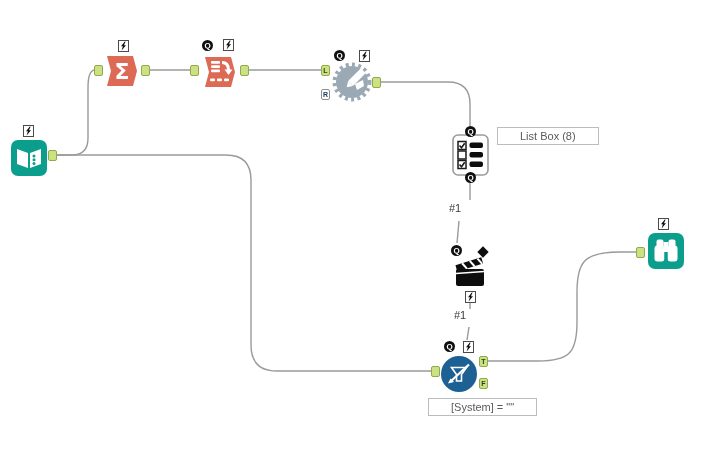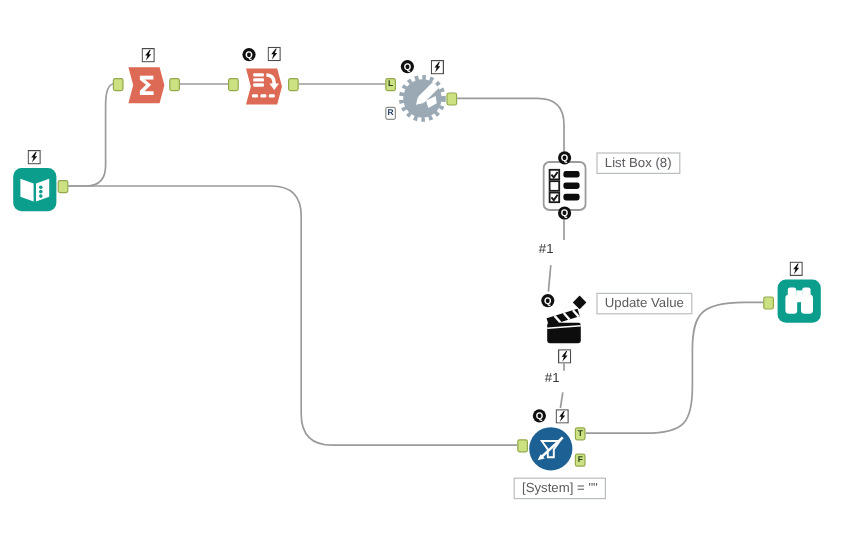--- a/index.html
+++ b/index.html
@@ -8,21 +8,21 @@
   .abs{position:absolute;}
   .badge-q{position:absolute;width:11px;height:11px;border-radius:50%;background:#101010;
            color:#fff;font-size:8px;font-weight:700;display:flex;align-items:center;
            justify-content:center;line-height:1;z-index:5;}
   .badge-bolt{position:absolute;width:11px;height:12px;z-index:5;}
   .anchor{position:absolute;width:9px;height:11px;background:#cce181;border:1px solid #93a94e;
           border-radius:2px;box-sizing:border-box;font-size:7px;font-weight:700;color:#27401c;
           display:flex;align-items:center;justify-content:center;line-height:1;z-index:4;}
   .anchor.unconnected{background:#fdfdfd;border-color:#8f8f8f;color:#1d3a63;}
   .ann-box{position:absolute;background:#fff;border:1px solid #b9bdc1;color:#595a5c;
-           font-size:11px;padding:2px 6px;white-space:nowrap;z-index:6;}
+           font-size:11px;padding:2px 22px;white-space:nowrap;z-index:6;}
   .conn-label{position:absolute;font-size:11px;color:#3a3a3a;z-index:6;}
   .tool{position:absolute;z-index:3;}
   svg{display:block;}
 </style>
 </head>
 <body>
 
 <div class="canvas">
 
   <svg class="abs" width="703" height="451" style="left:0;top:0;z-index:1">
@@ -152,21 +152,20 @@
       <line x1="4" y1="27.5" x2="32" y2="25.5" stroke="#ffffff" stroke-width="1.3"></line>
     </svg>
   </div>
   <div class="badge-q" style="left:451px;top:245px">Q</div>
   <div class="badge-bolt" style="left:465px;top:291px">
     <svg width="11" height="12" viewBox="0 0 11 12">
       <rect x="0.5" y="0.5" width="10" height="11" fill="#fff" stroke="#4a4a4a"></rect>
       <path d="M6.8,1.5 L3,6.3 H4.9 L3.6,10.5 L8,5.2 H6 L7.6,1.5 Z" fill="#111"></path>
     </svg>
   </div>
-  <div class="ann-box" style="left:497px;top:244px">Update Value</div>
 
   <div class="conn-label" style="left:454px;top:309px">#1</div>
 
   <div class="tool" style="left:440px;top:355px">
     <svg width="38" height="38" viewBox="0 0 38 38">
       <circle cx="19" cy="19" r="18" fill="#1d6093"></circle>
       <path d="M11.5,12.5 H26.5 L21.5,19.5 V26 H16.5 V19.5 Z" fill="none" stroke="#ffffff" stroke-width="1.6"></path>
       <line x1="10" y1="27" x2="29" y2="9.5" stroke="#ffffff" stroke-width="2.2"></line>
       <polygon points="8,28.5 14,27 10.5,23.5" fill="#ffffff"></polygon>
     </svg>

